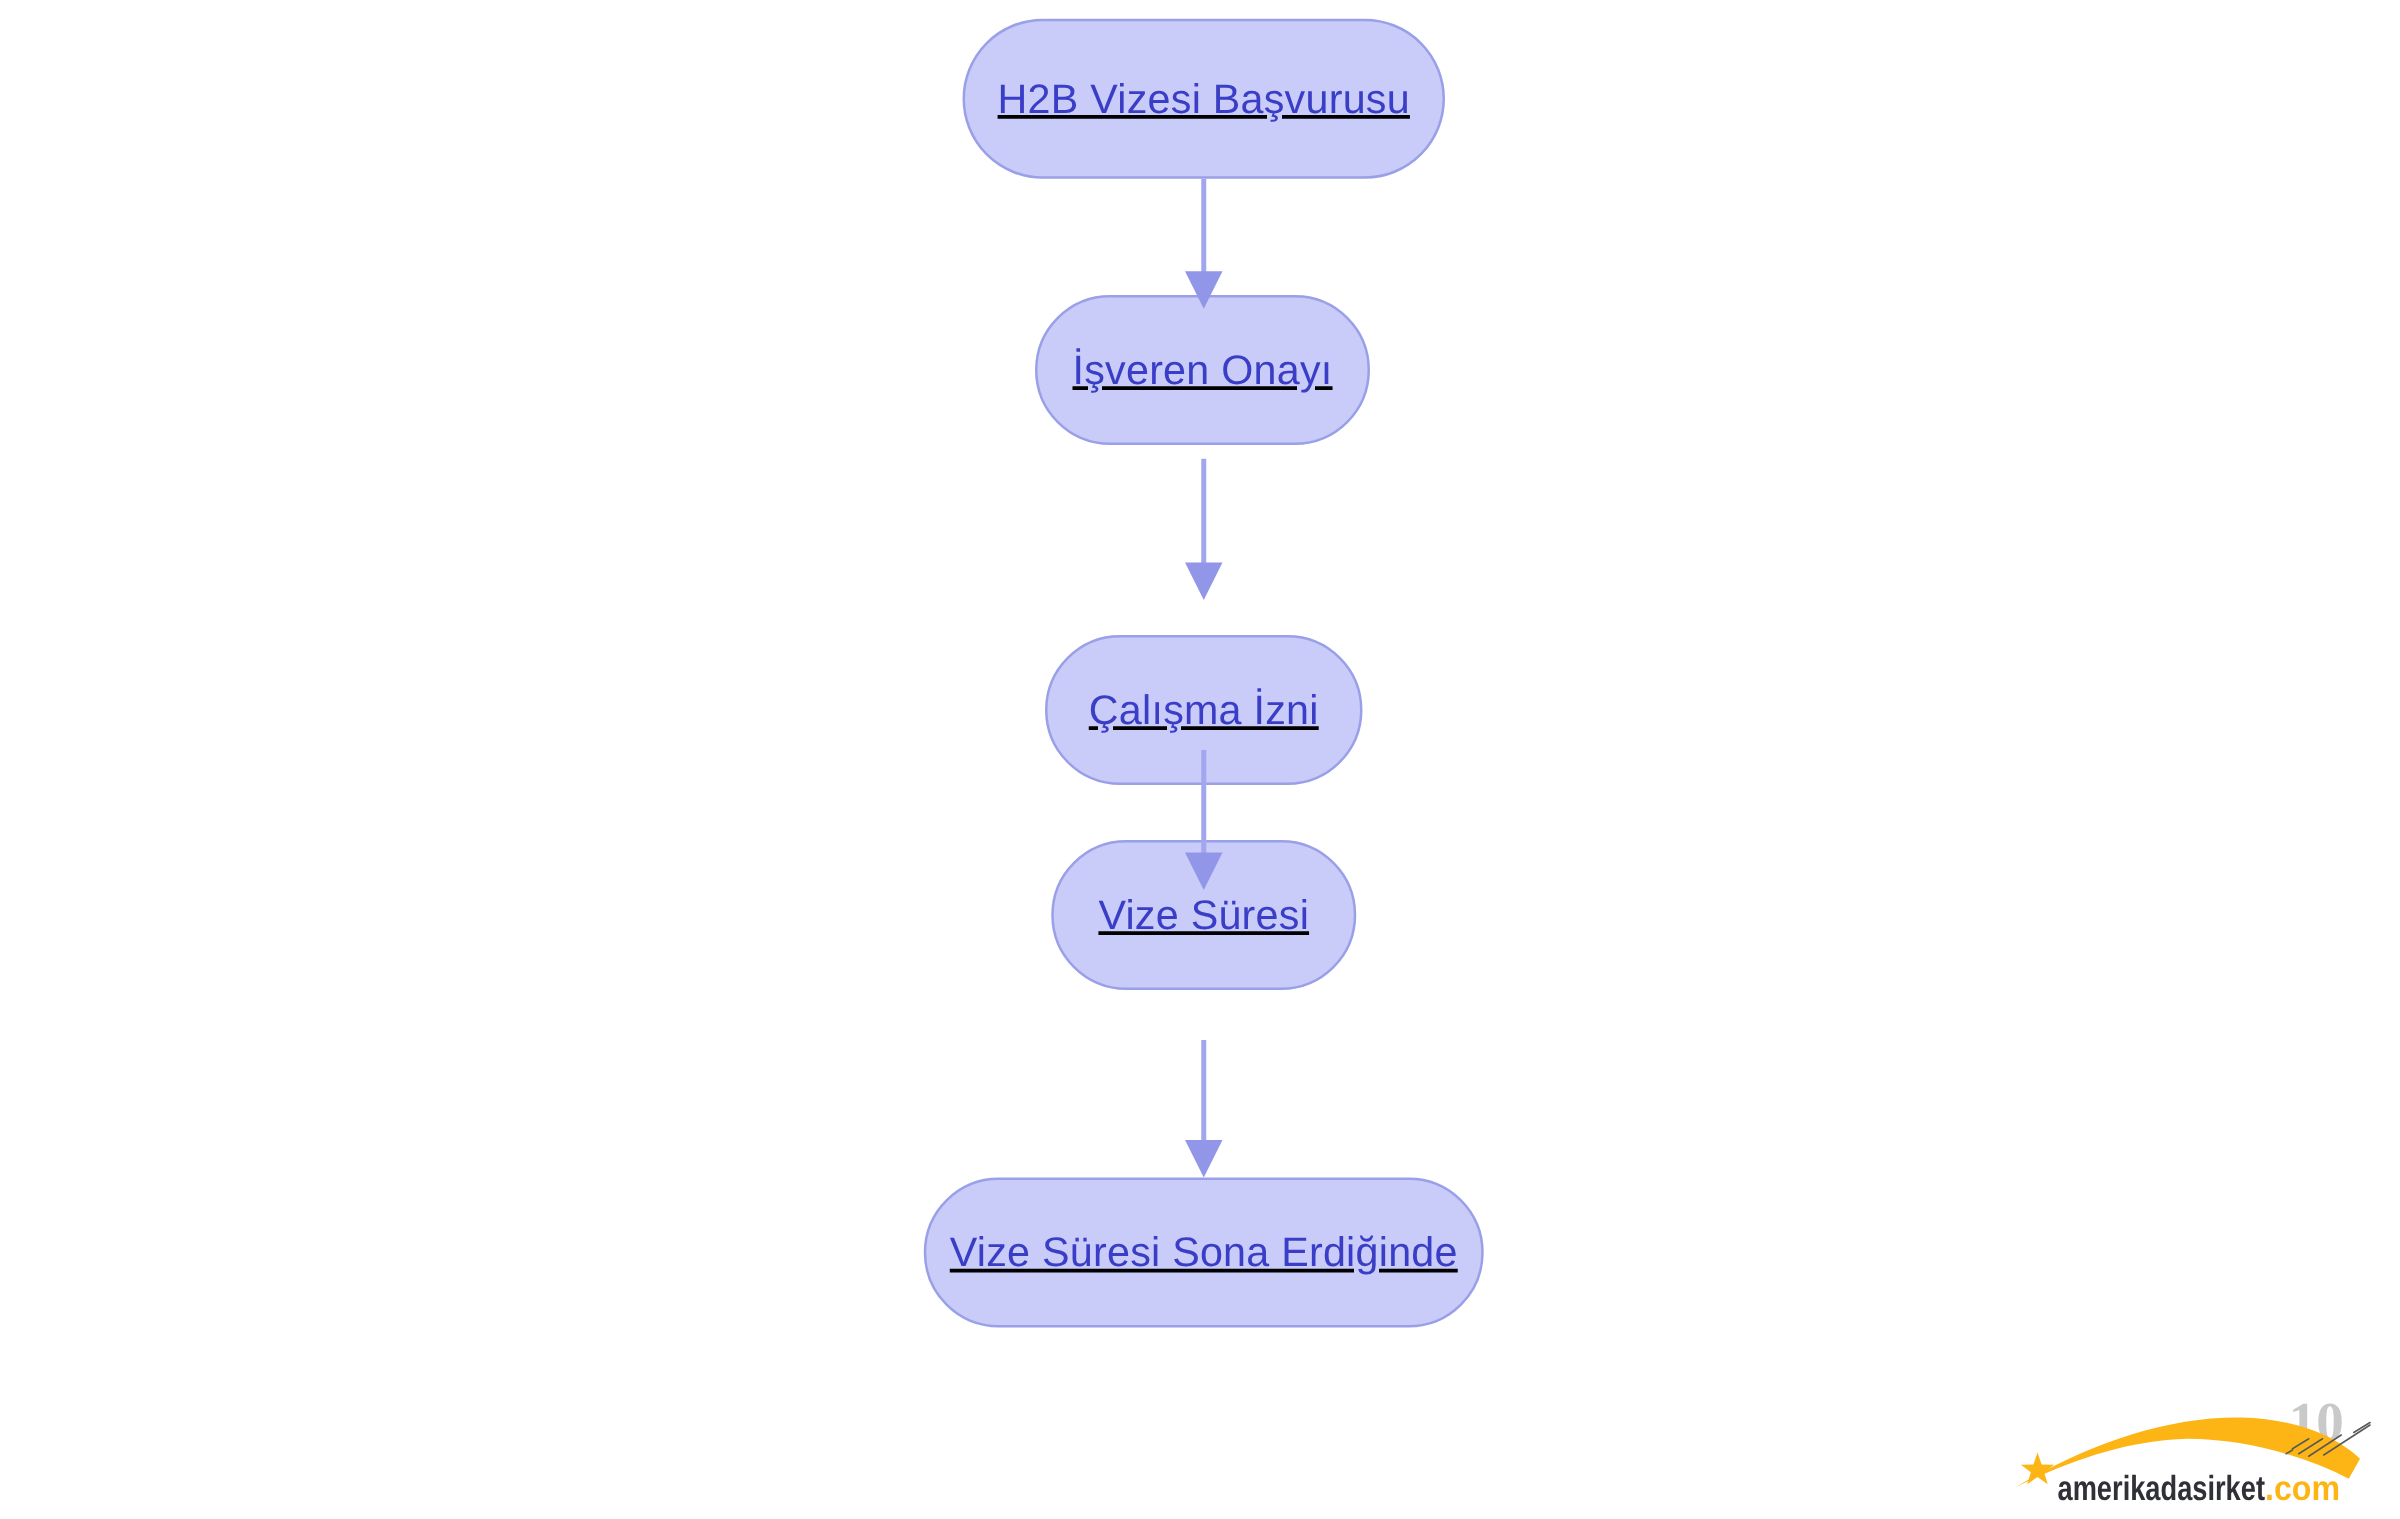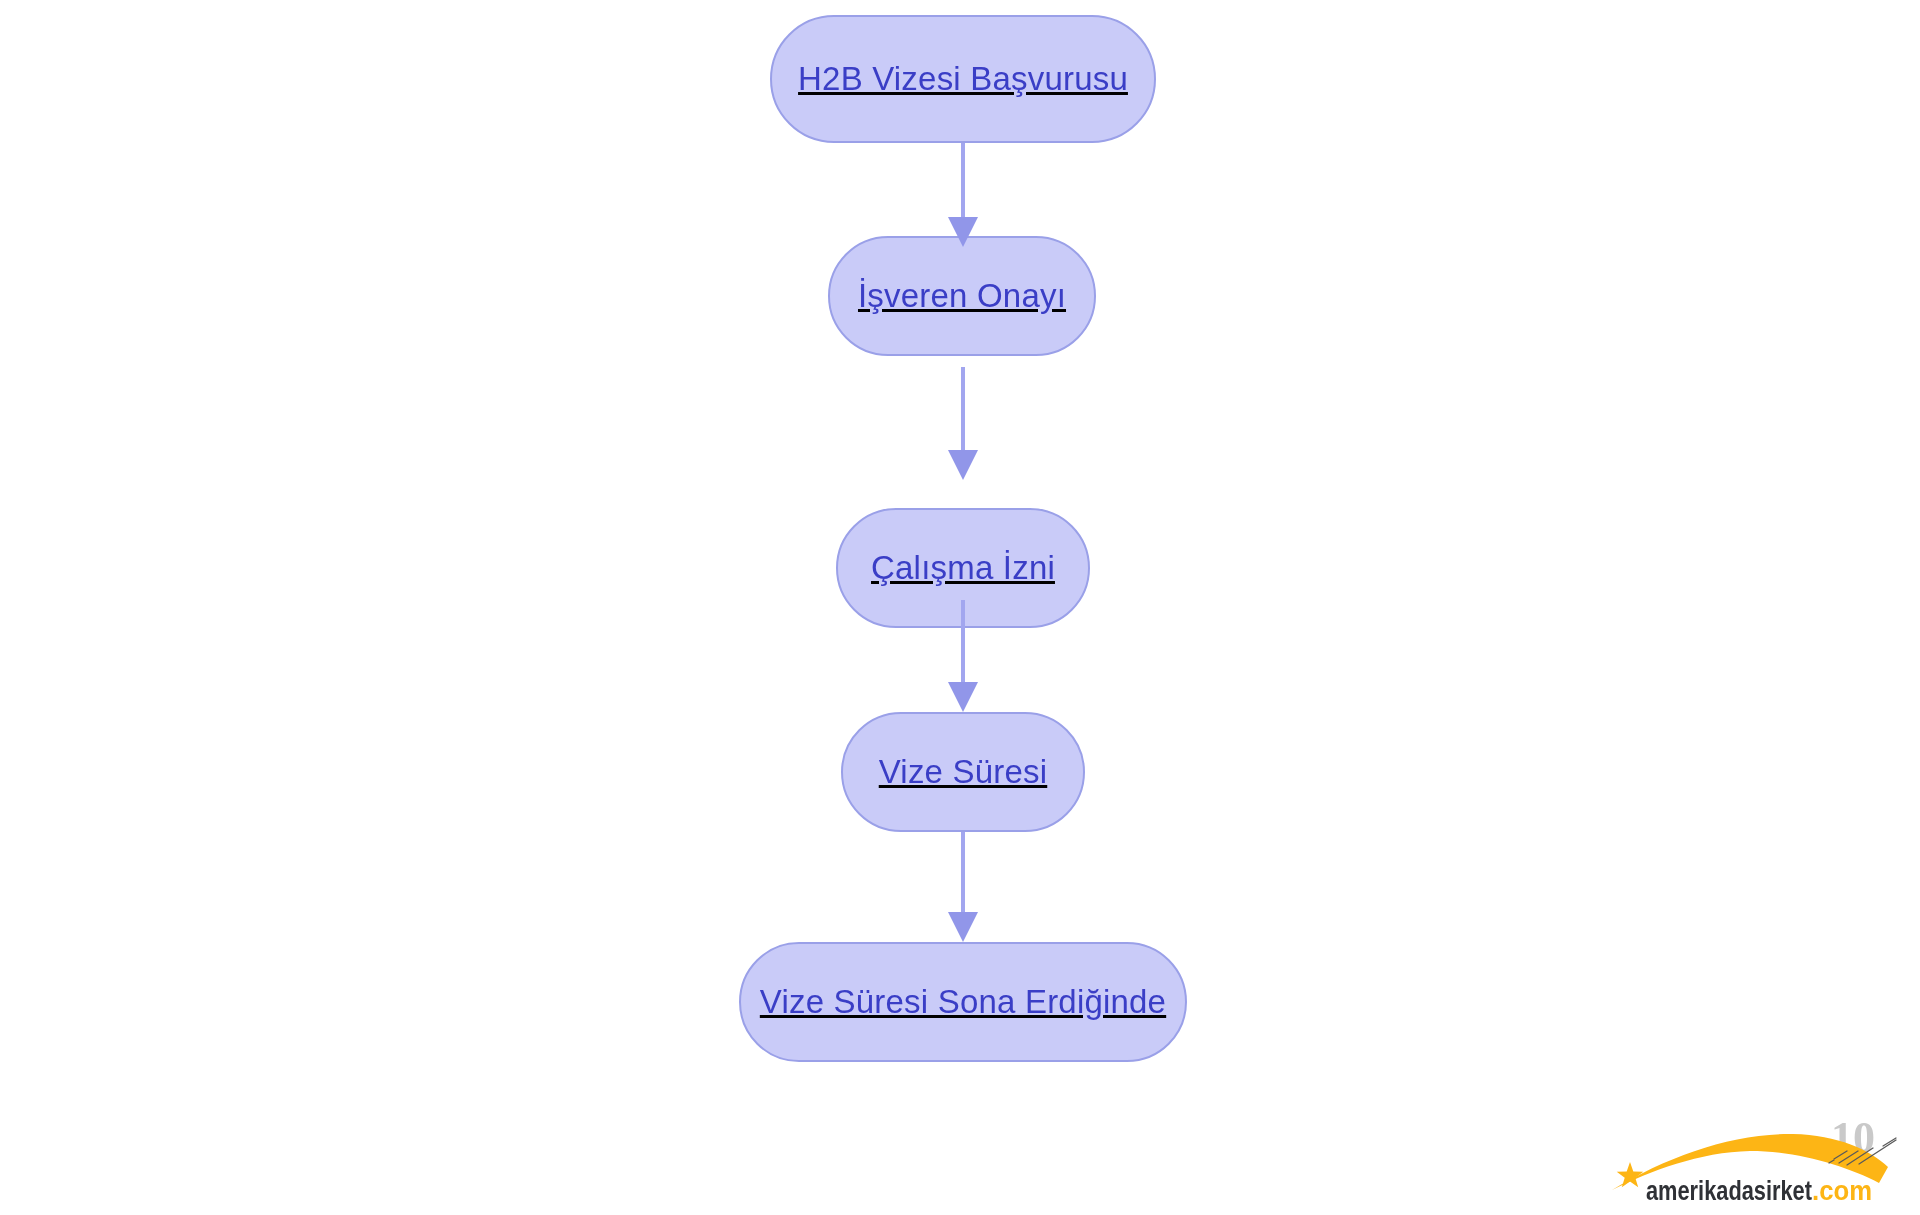--- a/index.html
+++ b/index.html
@@ -28,21 +28,21 @@
   }
   .node span {
     color: var(--node-text, #3a3ec6);
     font-size: 33px;
     letter-spacing: 0.2px;
     white-space: nowrap;
   }
   .n1 { left: 770px; top: 15px;  width: 386px; height: 128px; border-radius: 64px; }
   .n2 { left: 828px; top: 236px; width: 268px; height: 120px; border-radius: 60px; }
   .n3 { left: 836px; top: 480px; width: 254px; height: 120px; border-radius: 60px; margin-top: 28px; }
-  .n4 { left: 841px; top: 712px; width: 244px; height: 120px; border-radius: 60px; }
+  .n4 { left: 841px; top: 672px; width: 244px; height: 120px; border-radius: 60px; }
   .n5 { left: 739px; top: 942px; width: 448px; height: 120px; border-radius: 60px; }
 
   .arrow-line {
     position: absolute;
     left: 961px;
     width: 4px;
     background: var(--arrow-line, #a2a6ef);
   }
   .arrow-head {
     position: absolute;

